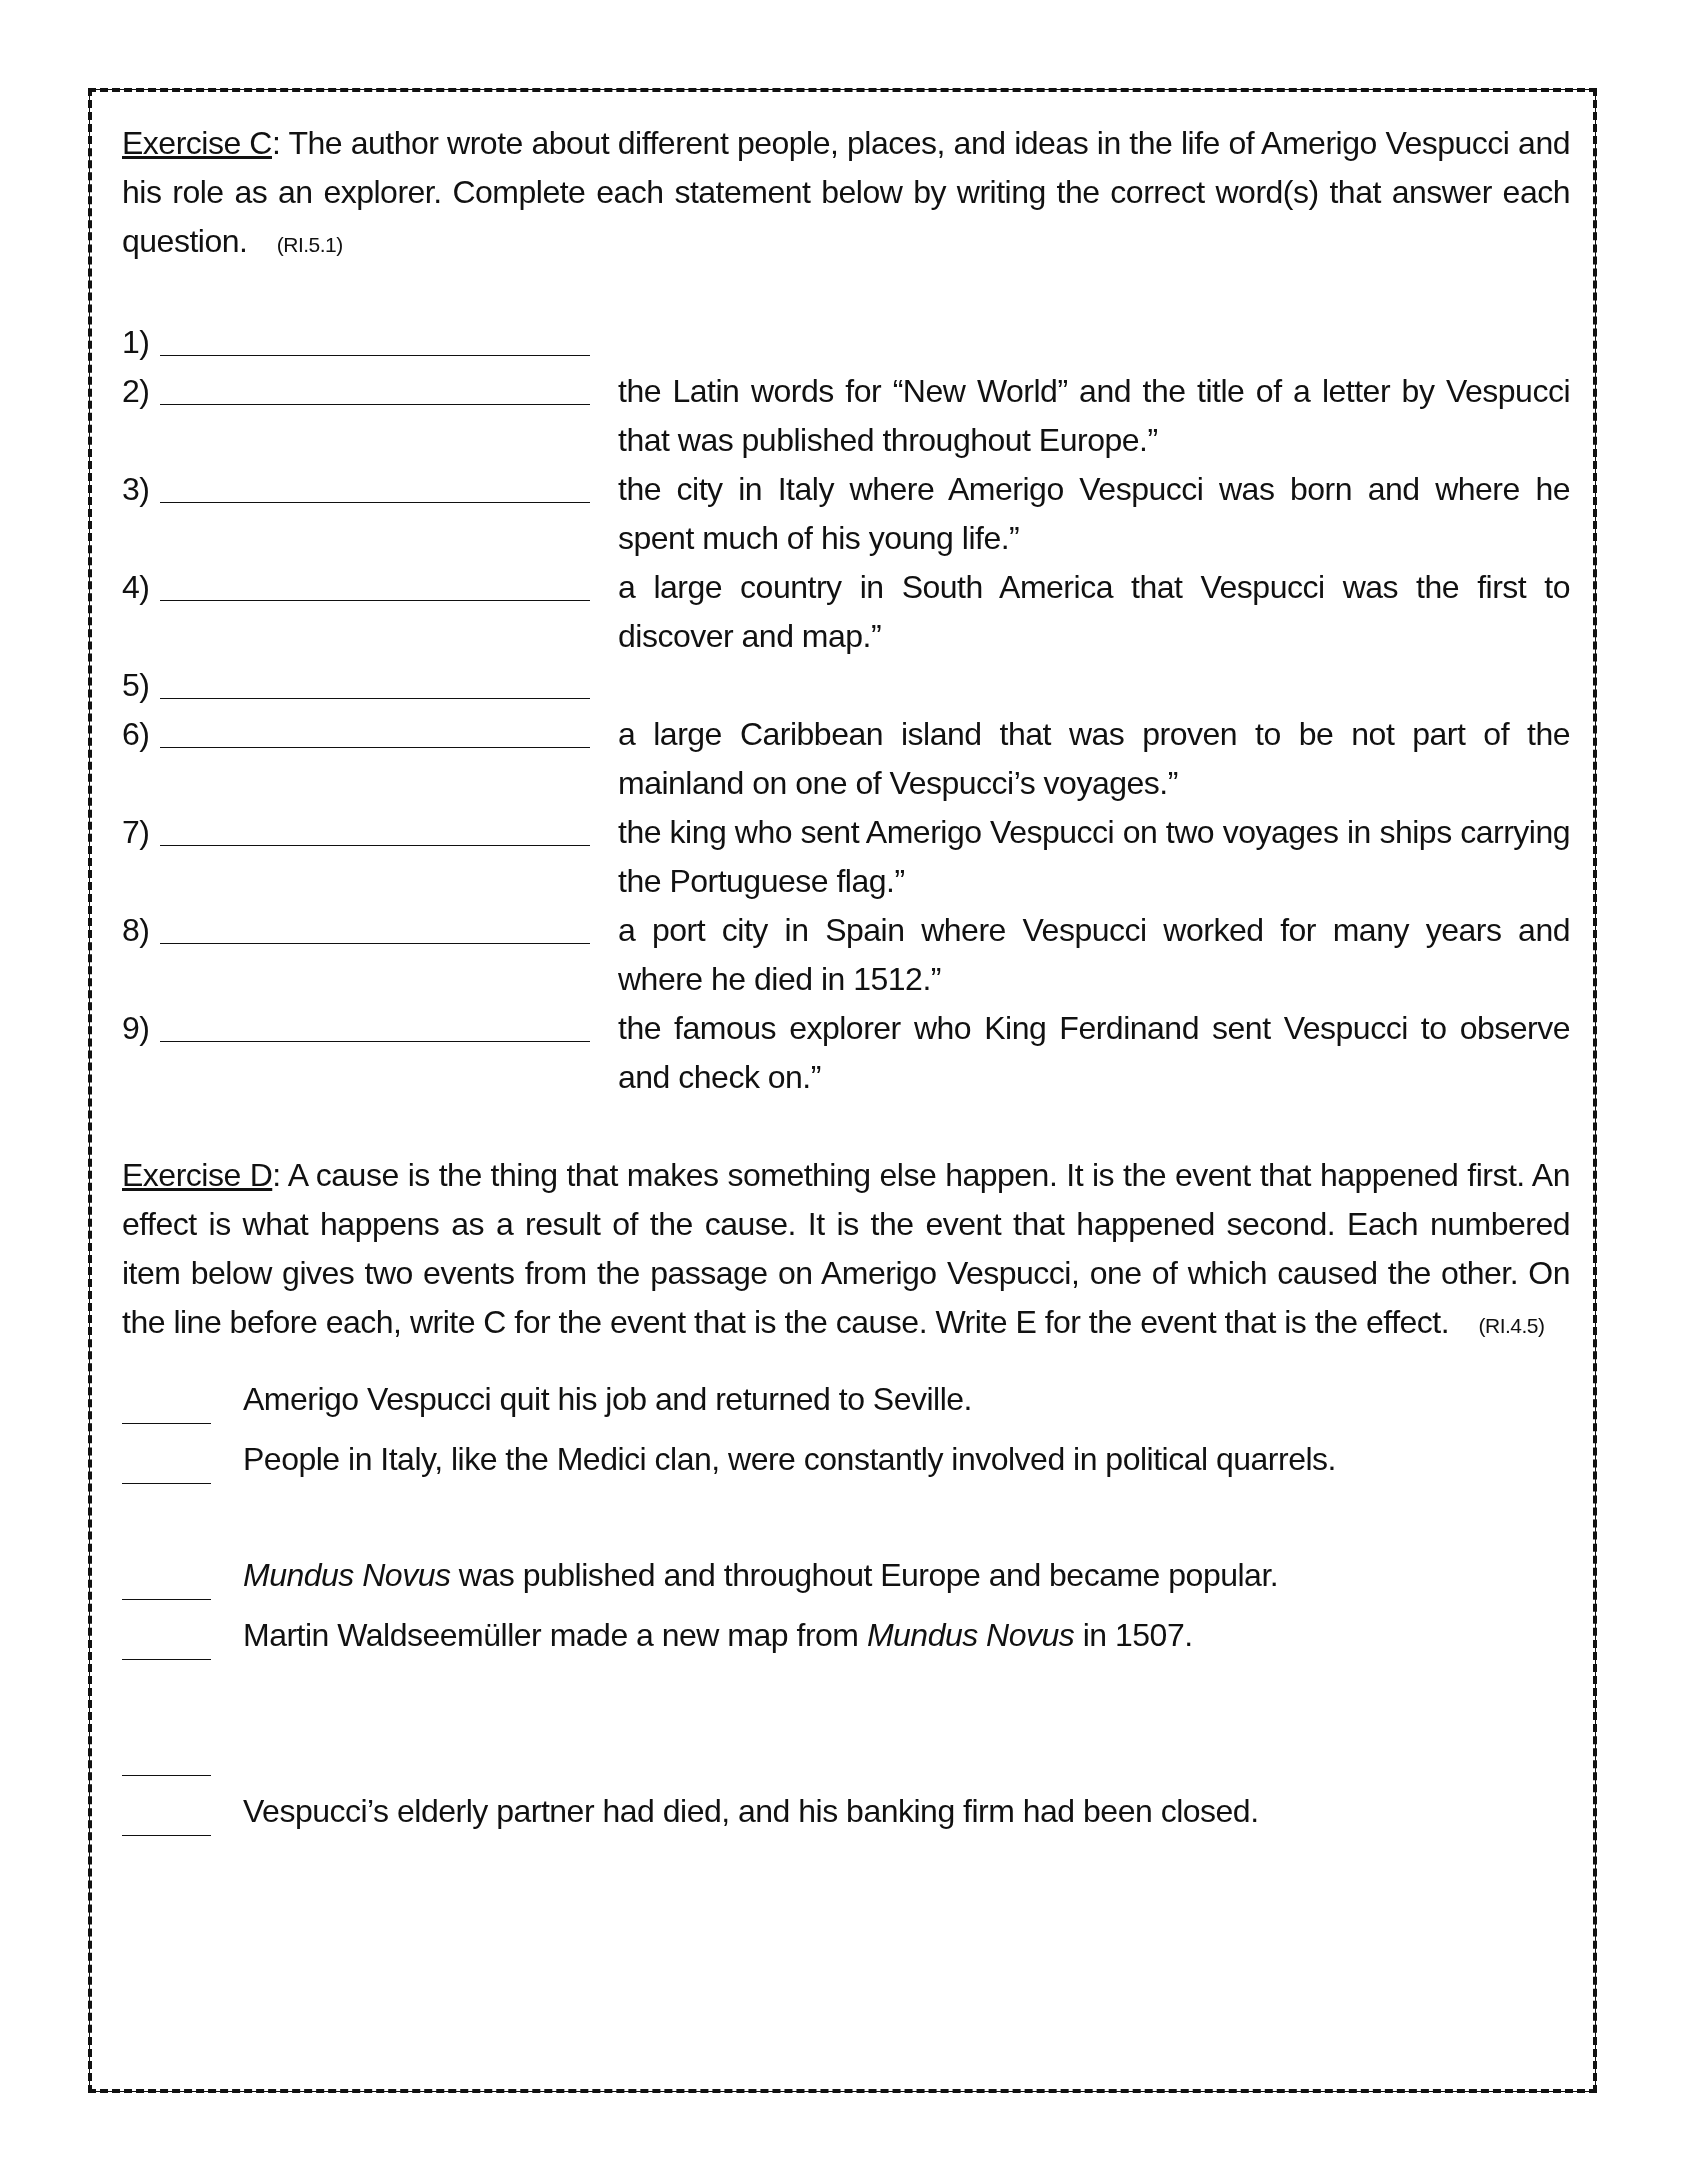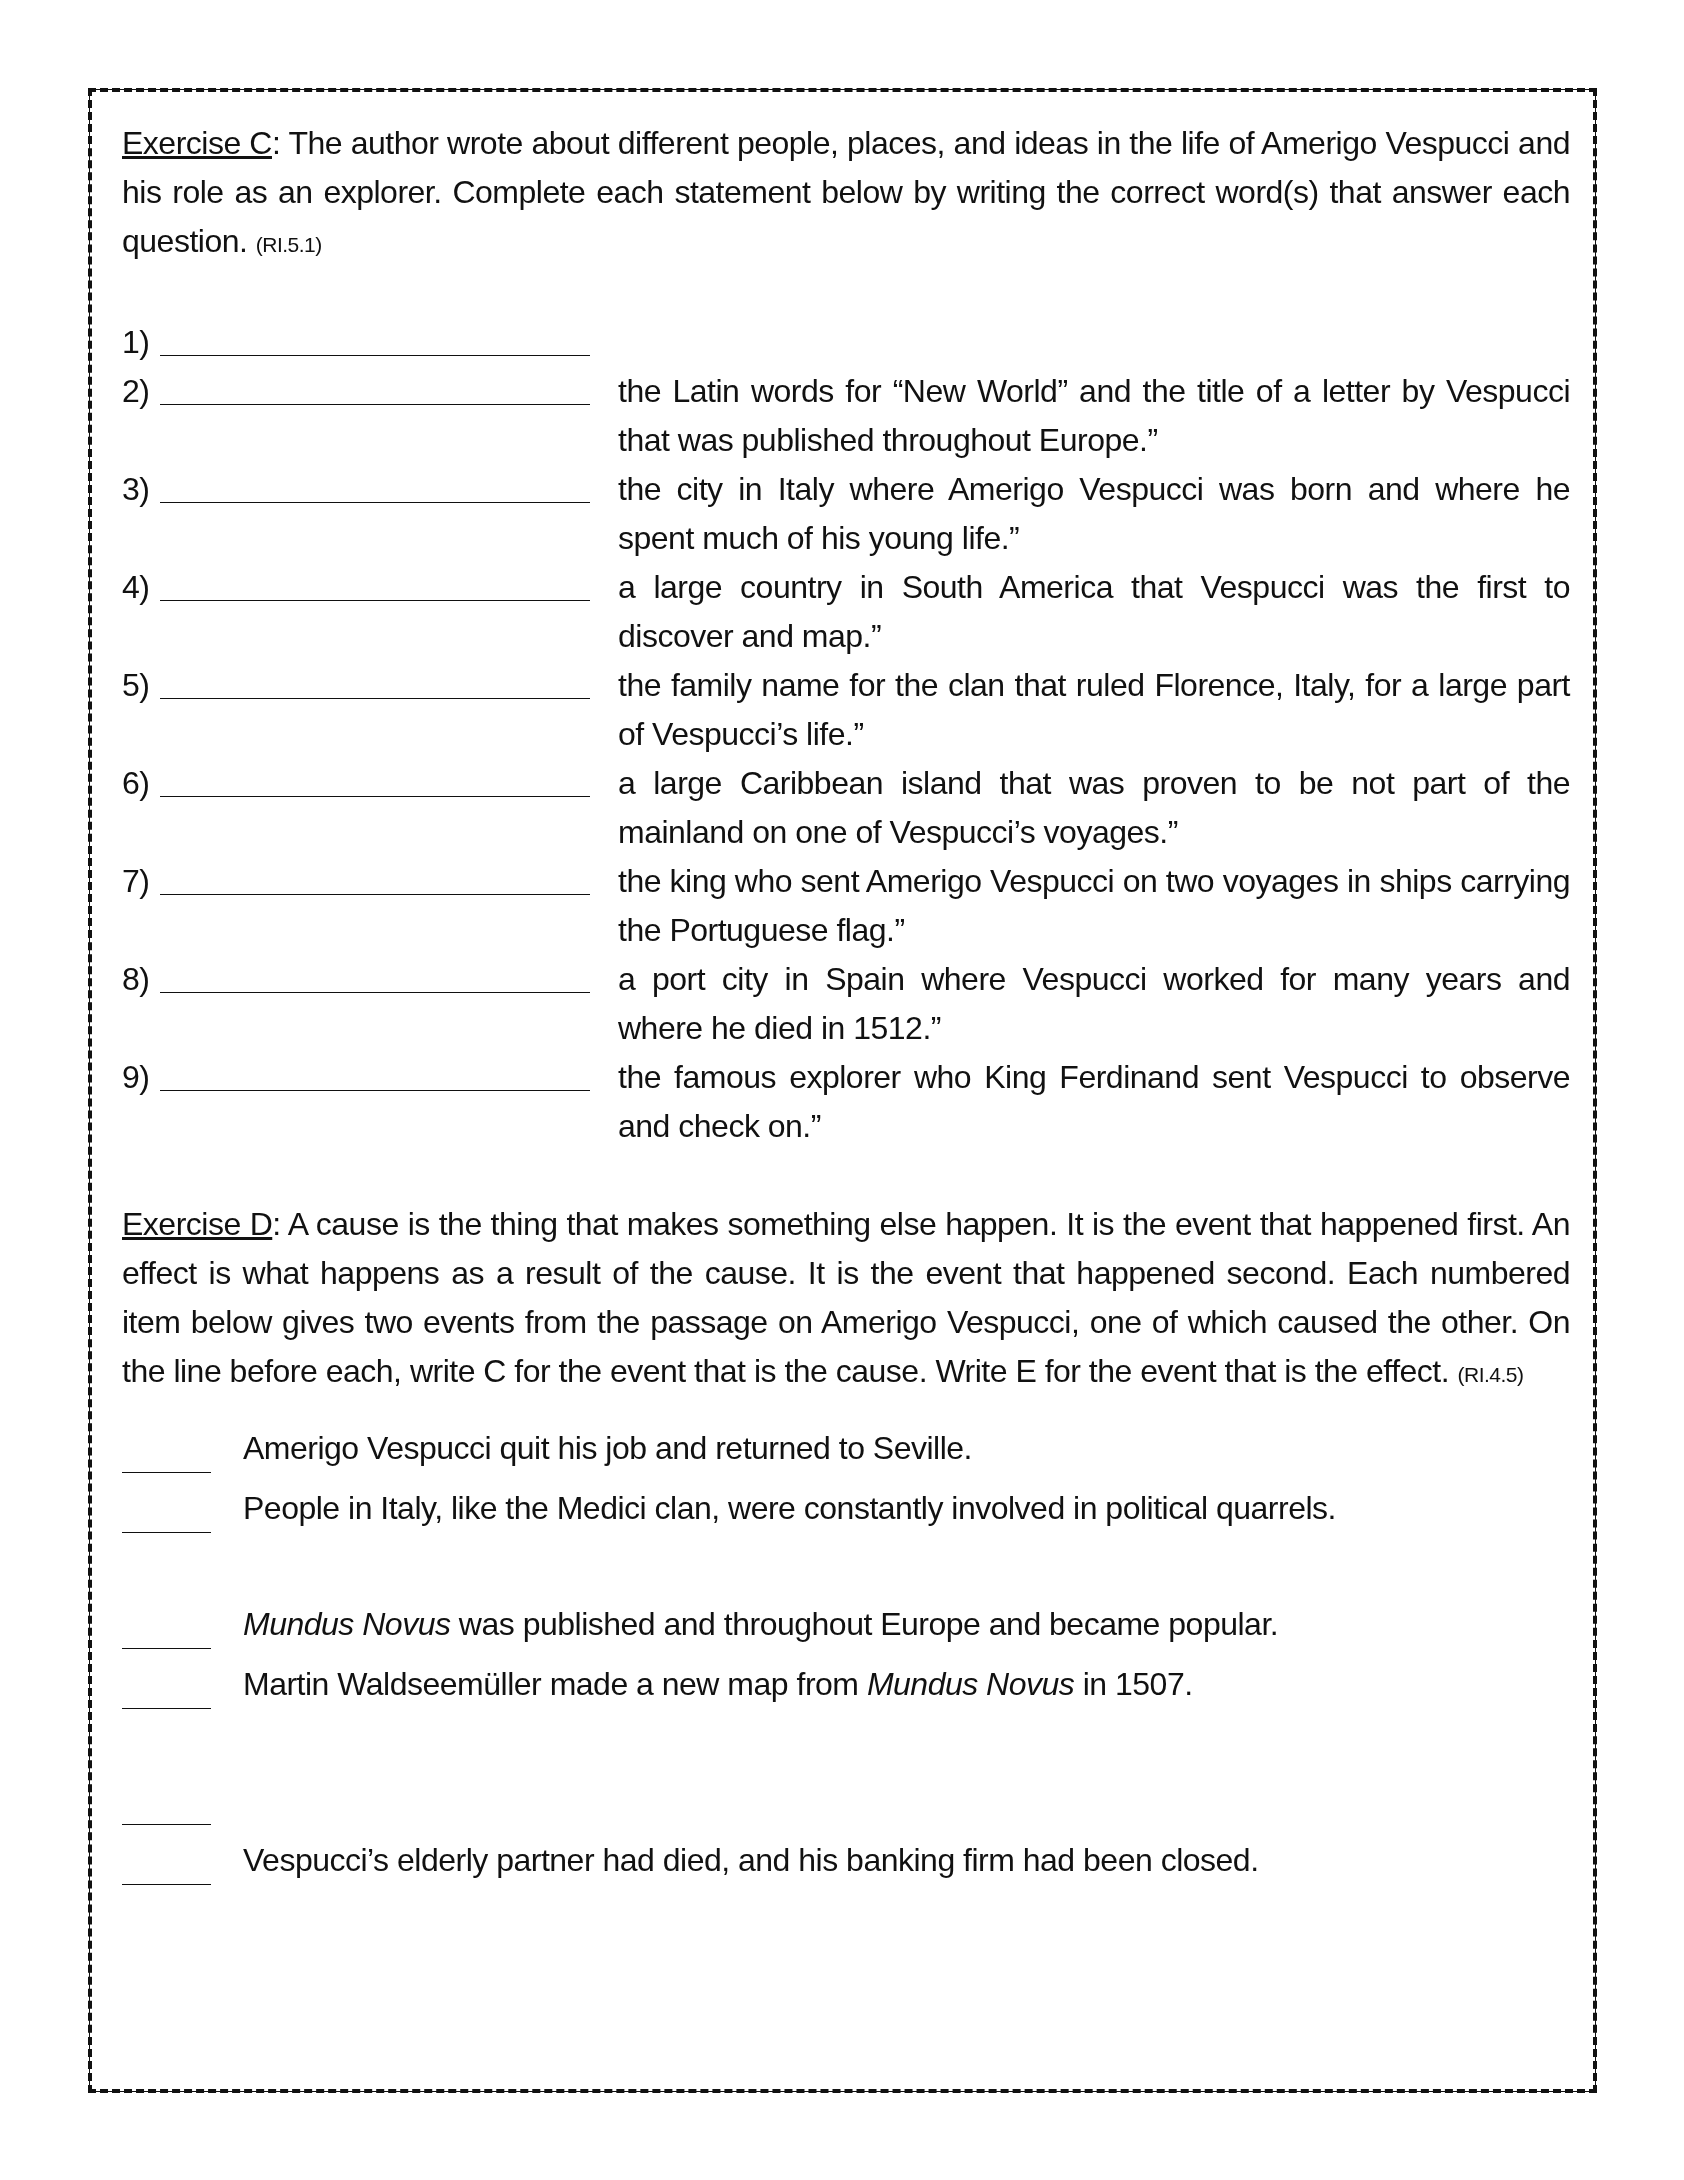--- a/index.html
+++ b/index.html
@@ -5,21 +5,21 @@
   html, body { margin:0; padding:0; background:#ffffff; }
   body { width:1685px; height:2181px; position:relative; font-family:"Liberation Sans", sans-serif; color:#111; }
   .frame {
     position:absolute; left:88px; top:88px; width:1509px; height:2005px;
     border:4.3px dashed #111; box-sizing:border-box;
     outline:1.7px solid #111; outline-offset:-2.6px;
   }
   .content { position:absolute; left:122px; top:119px; width:1448px; font-size:32px; line-height:49px; letter-spacing:-0.5px; }
   .para { text-align:justify; margin:0; }
   .ulabel { text-decoration:underline;margin-top:31px; }
-  .ref { font-size:21px; }
+  .ref { font-size:21px;margin-left:21px; }
   .iam { margin-top:49px; padding-left:492px; height:49px; }
   .qlist { margin-top:49px; }
   .q { display:flex; align-items:flex-start; }
   .q .num { width:38px; }
   .q .blank { width:430px; border-bottom:1.7px solid #111; height:37px; margin-right:28px; flex:none; }
   .q .txt { flex:1; text-align:justify; }
   .exd { margin-top:49px; }
   .ce { display:flex; align-items:flex-end; height:60px; }
   .ce .line { width:89px; border-bottom:1.7px solid #111; height:41px; margin-right:32px; flex:none; }
   .gap { height:56px; }
@@ -51,21 +51,20 @@
         <span class="txt">the city in Italy where Amerigo Vespucci was born and where he spent much of his young life.”</span>
       </div>
     <div class="q">
         <span class="num">4)</span>
         <span class="blank"></span>
         <span class="txt">a large country in South America that Vespucci was the first to discover and map.”</span>
       </div>
     <div class="q">
         <span class="num">5)</span>
         <span class="blank"></span>
-        <span class="txt">the family name for the clan that ruled Florence, Italy, for a large part of Vespucci’s life.”</span>
       </div>
     <div class="q">
         <span class="num">6)</span>
         <span class="blank"></span>
         <span class="txt">a large Caribbean island that was proven to be not part of the mainland on one of Vespucci’s voyages.”</span>
       </div>
     <div class="q">
         <span class="num">7)</span>
         <span class="blank"></span>
         <span class="txt">the king who sent Amerigo Vespucci on two voyages in ships carrying the Portuguese flag.”</span>

